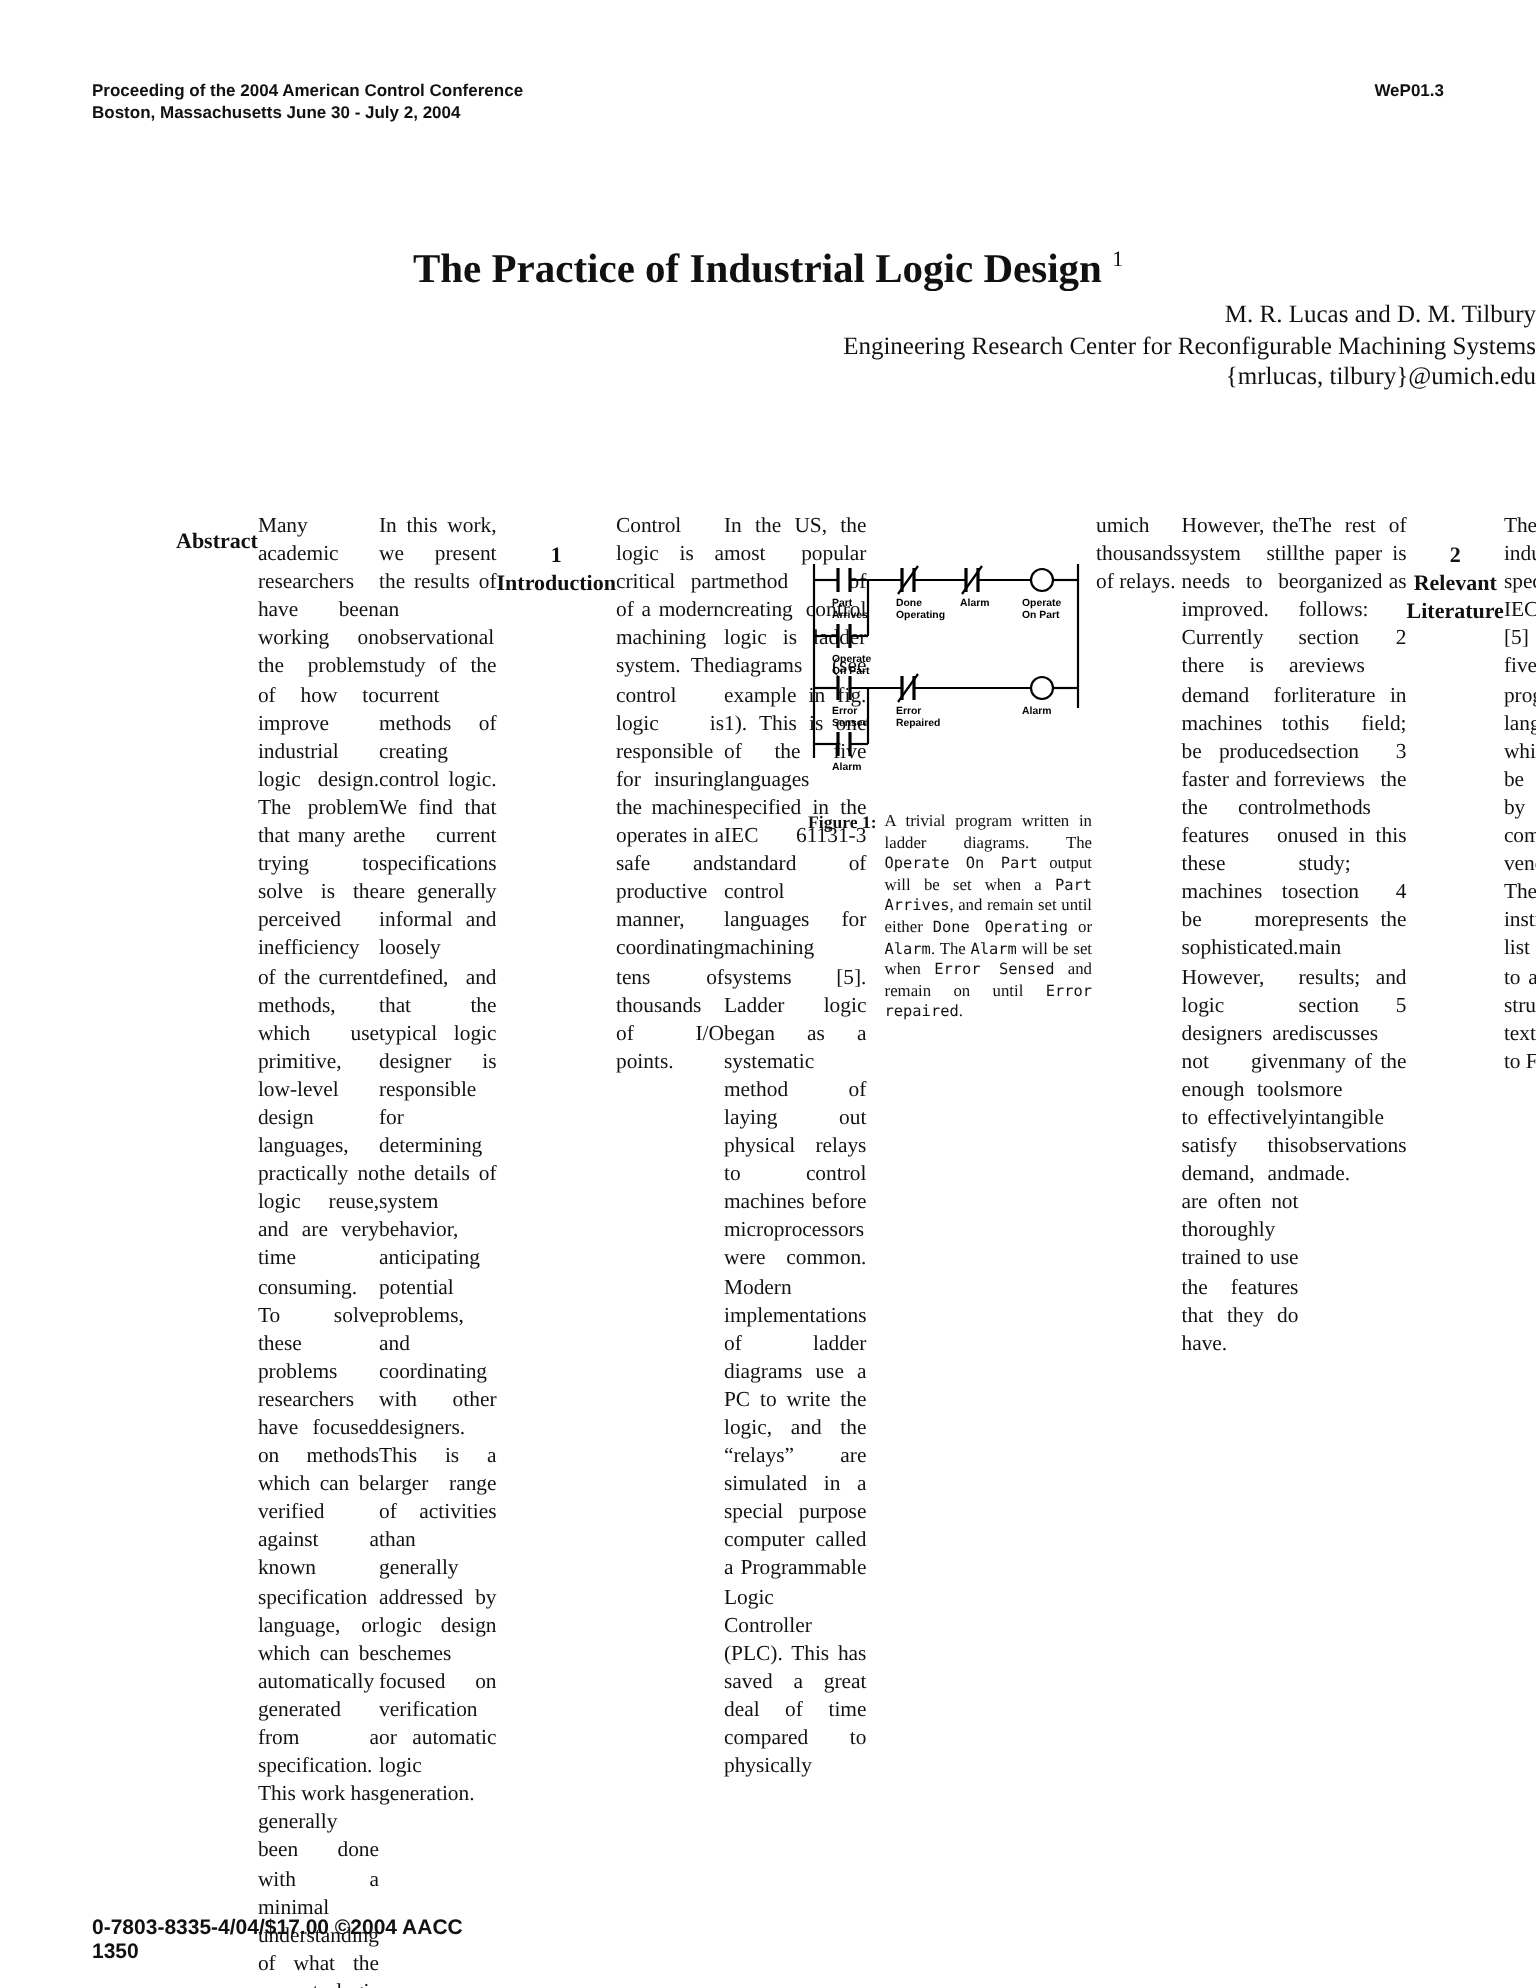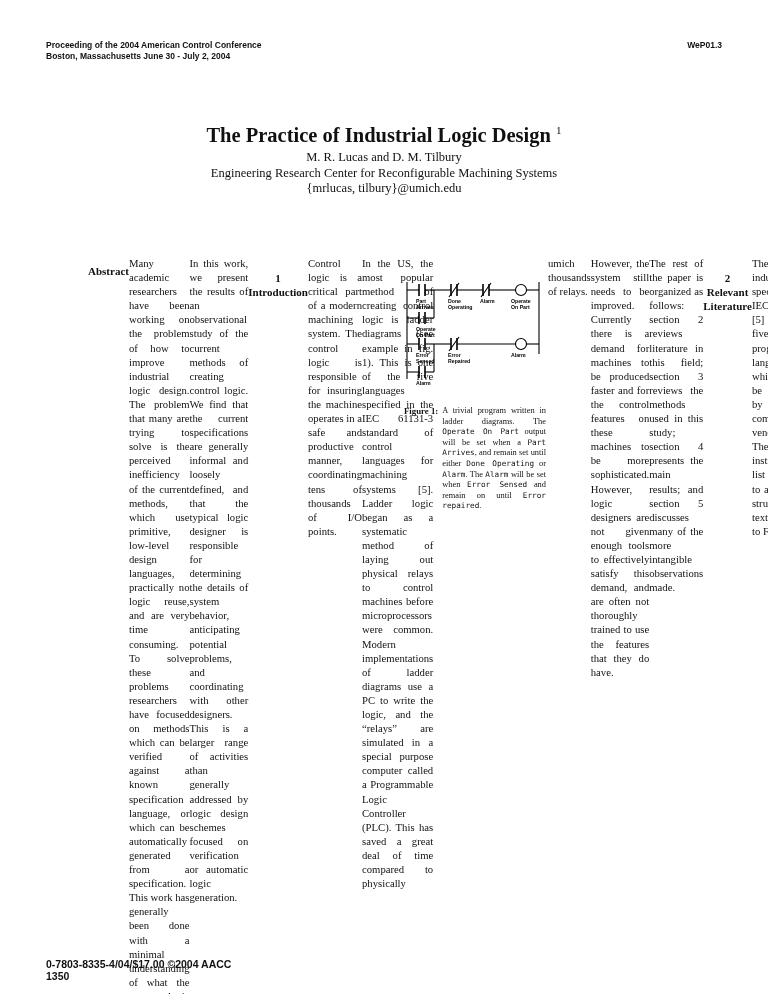--- a/index.html
+++ b/index.html
@@ -25,21 +25,21 @@
   .title {
     position: absolute;
     top: 112px; left: 0; right: 0;
     text-align: center;
     font-size: 20.5px; font-weight: bold; margin: 12px;
   }
   .title sup { font-size: 11px; font-weight: normal; }
   .authors {
     position: absolute;
     top: 150px; left: 0; right: 0;
-    text-align: center;
+    text-align: right;
     font-size: 12.5px; line-height: 15.6px;
   }
   
   .columns {
     position: absolute;
     top: 256px; left: 88px;
     width: 592px;
     display: flex; gap: 28px;
   }
   .col {

